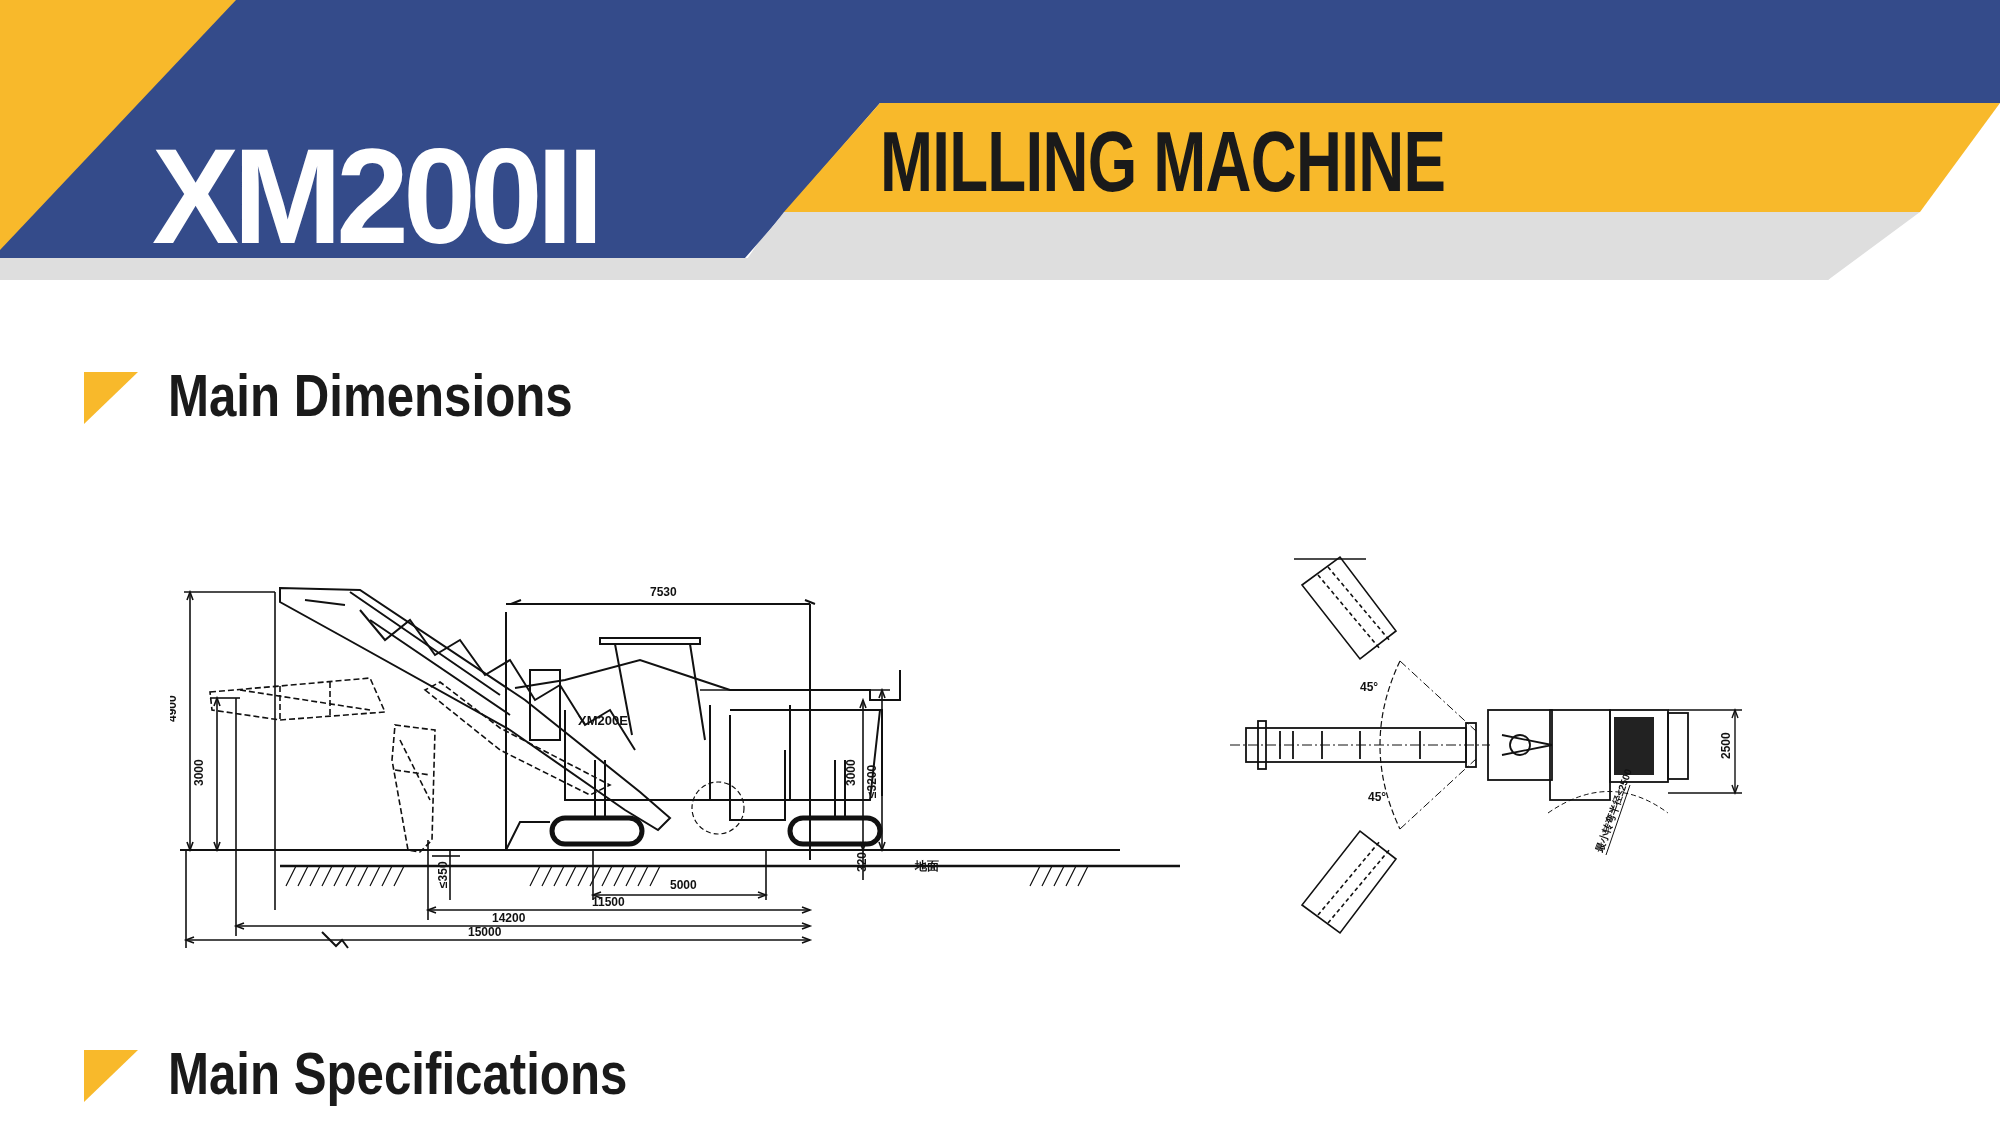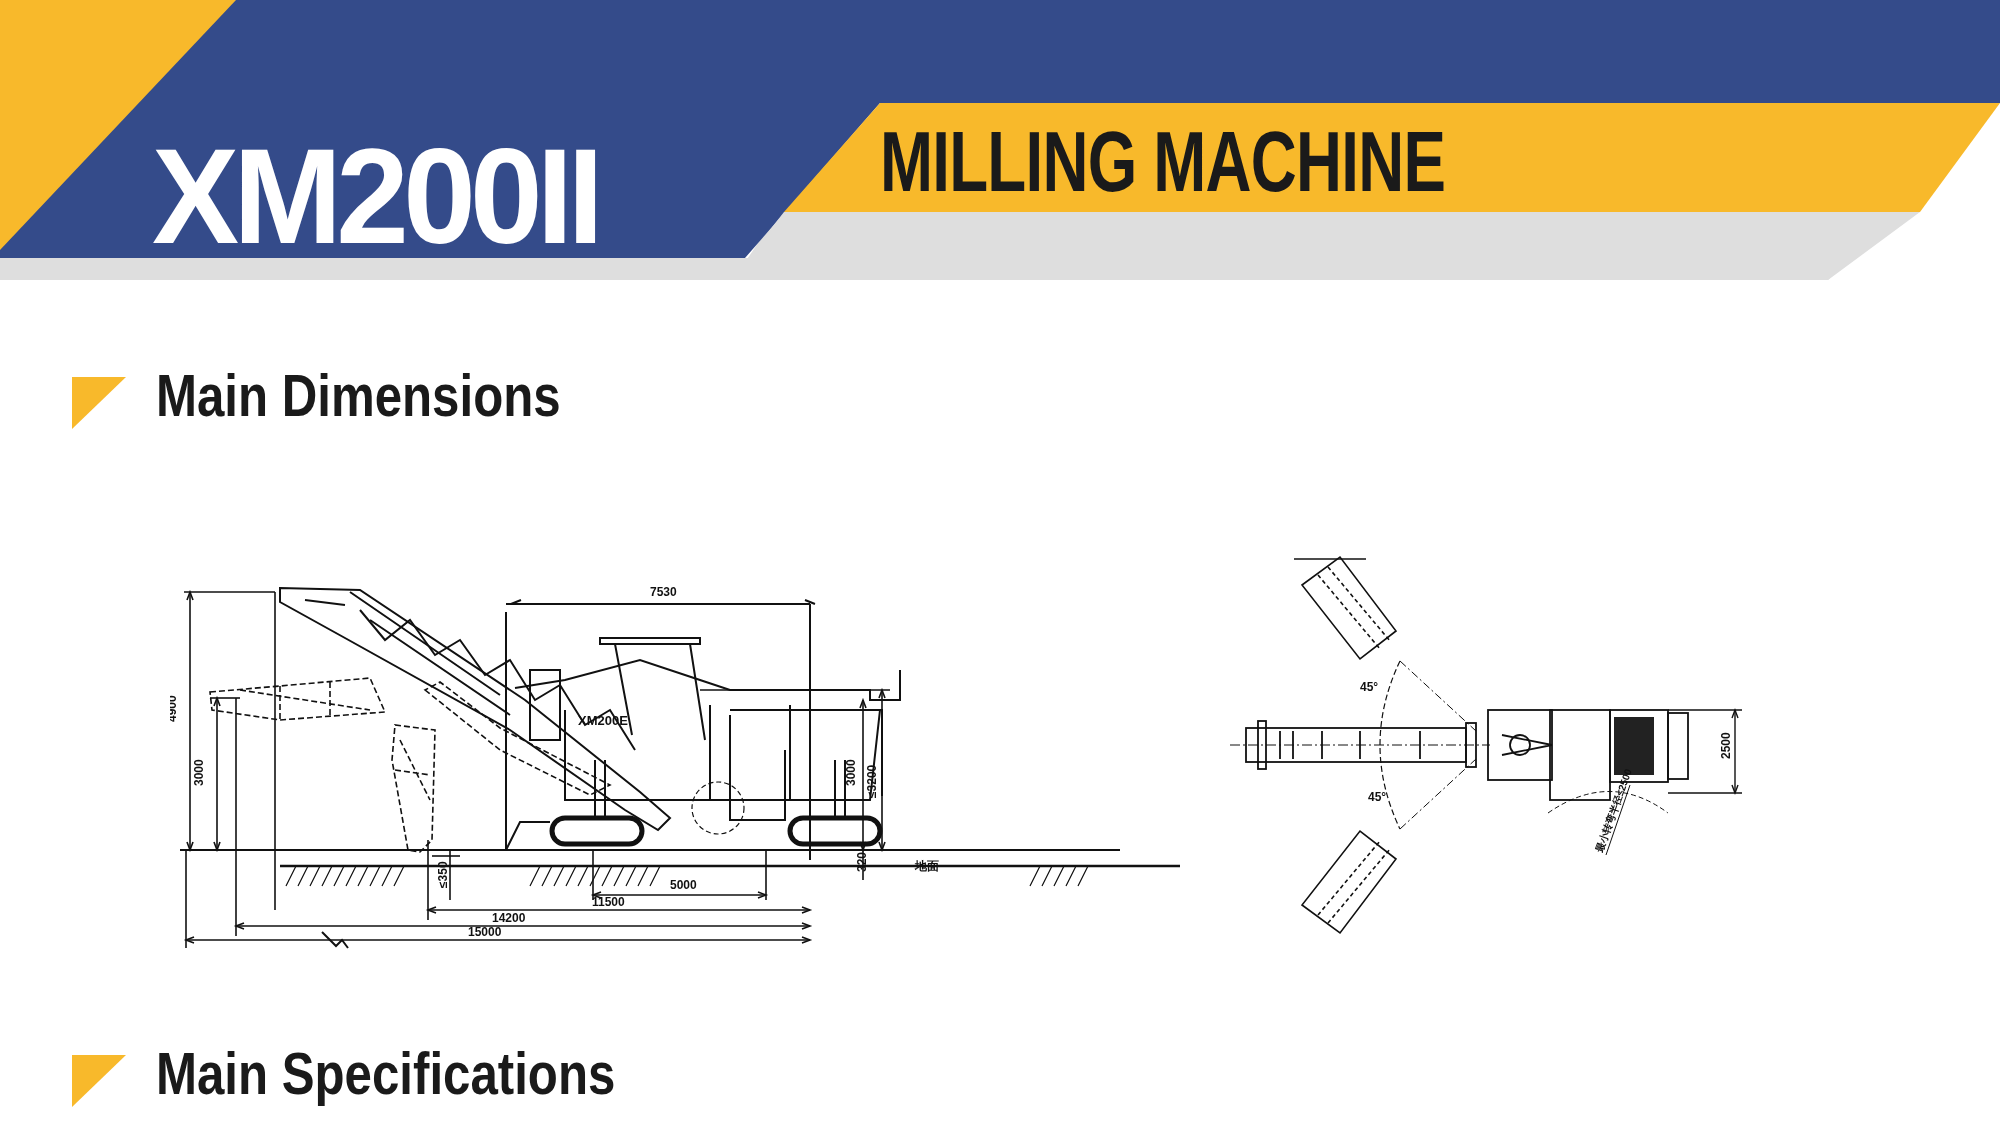--- a/index.html
+++ b/index.html
@@ -44,24 +44,24 @@
     font-size: 86px;
     line-height: 1;
     color: #1a1a1a;
     transform: scaleX(0.74);
     transform-origin: left top;
     white-space: nowrap;
     letter-spacing: -1px;
   }
   .section-header {
     position: absolute;
-    left: 68px;
+    left: 80px;
     height: 70px;
     display: flex;
-    align-items: center;
+    align-items: flex-start;
   }
   .section-marker {
     width: 60px;
     height: 60px;
     position: relative;
   }
   .section-title {
     position: absolute;
     left: 88px;
     top: 2px;

